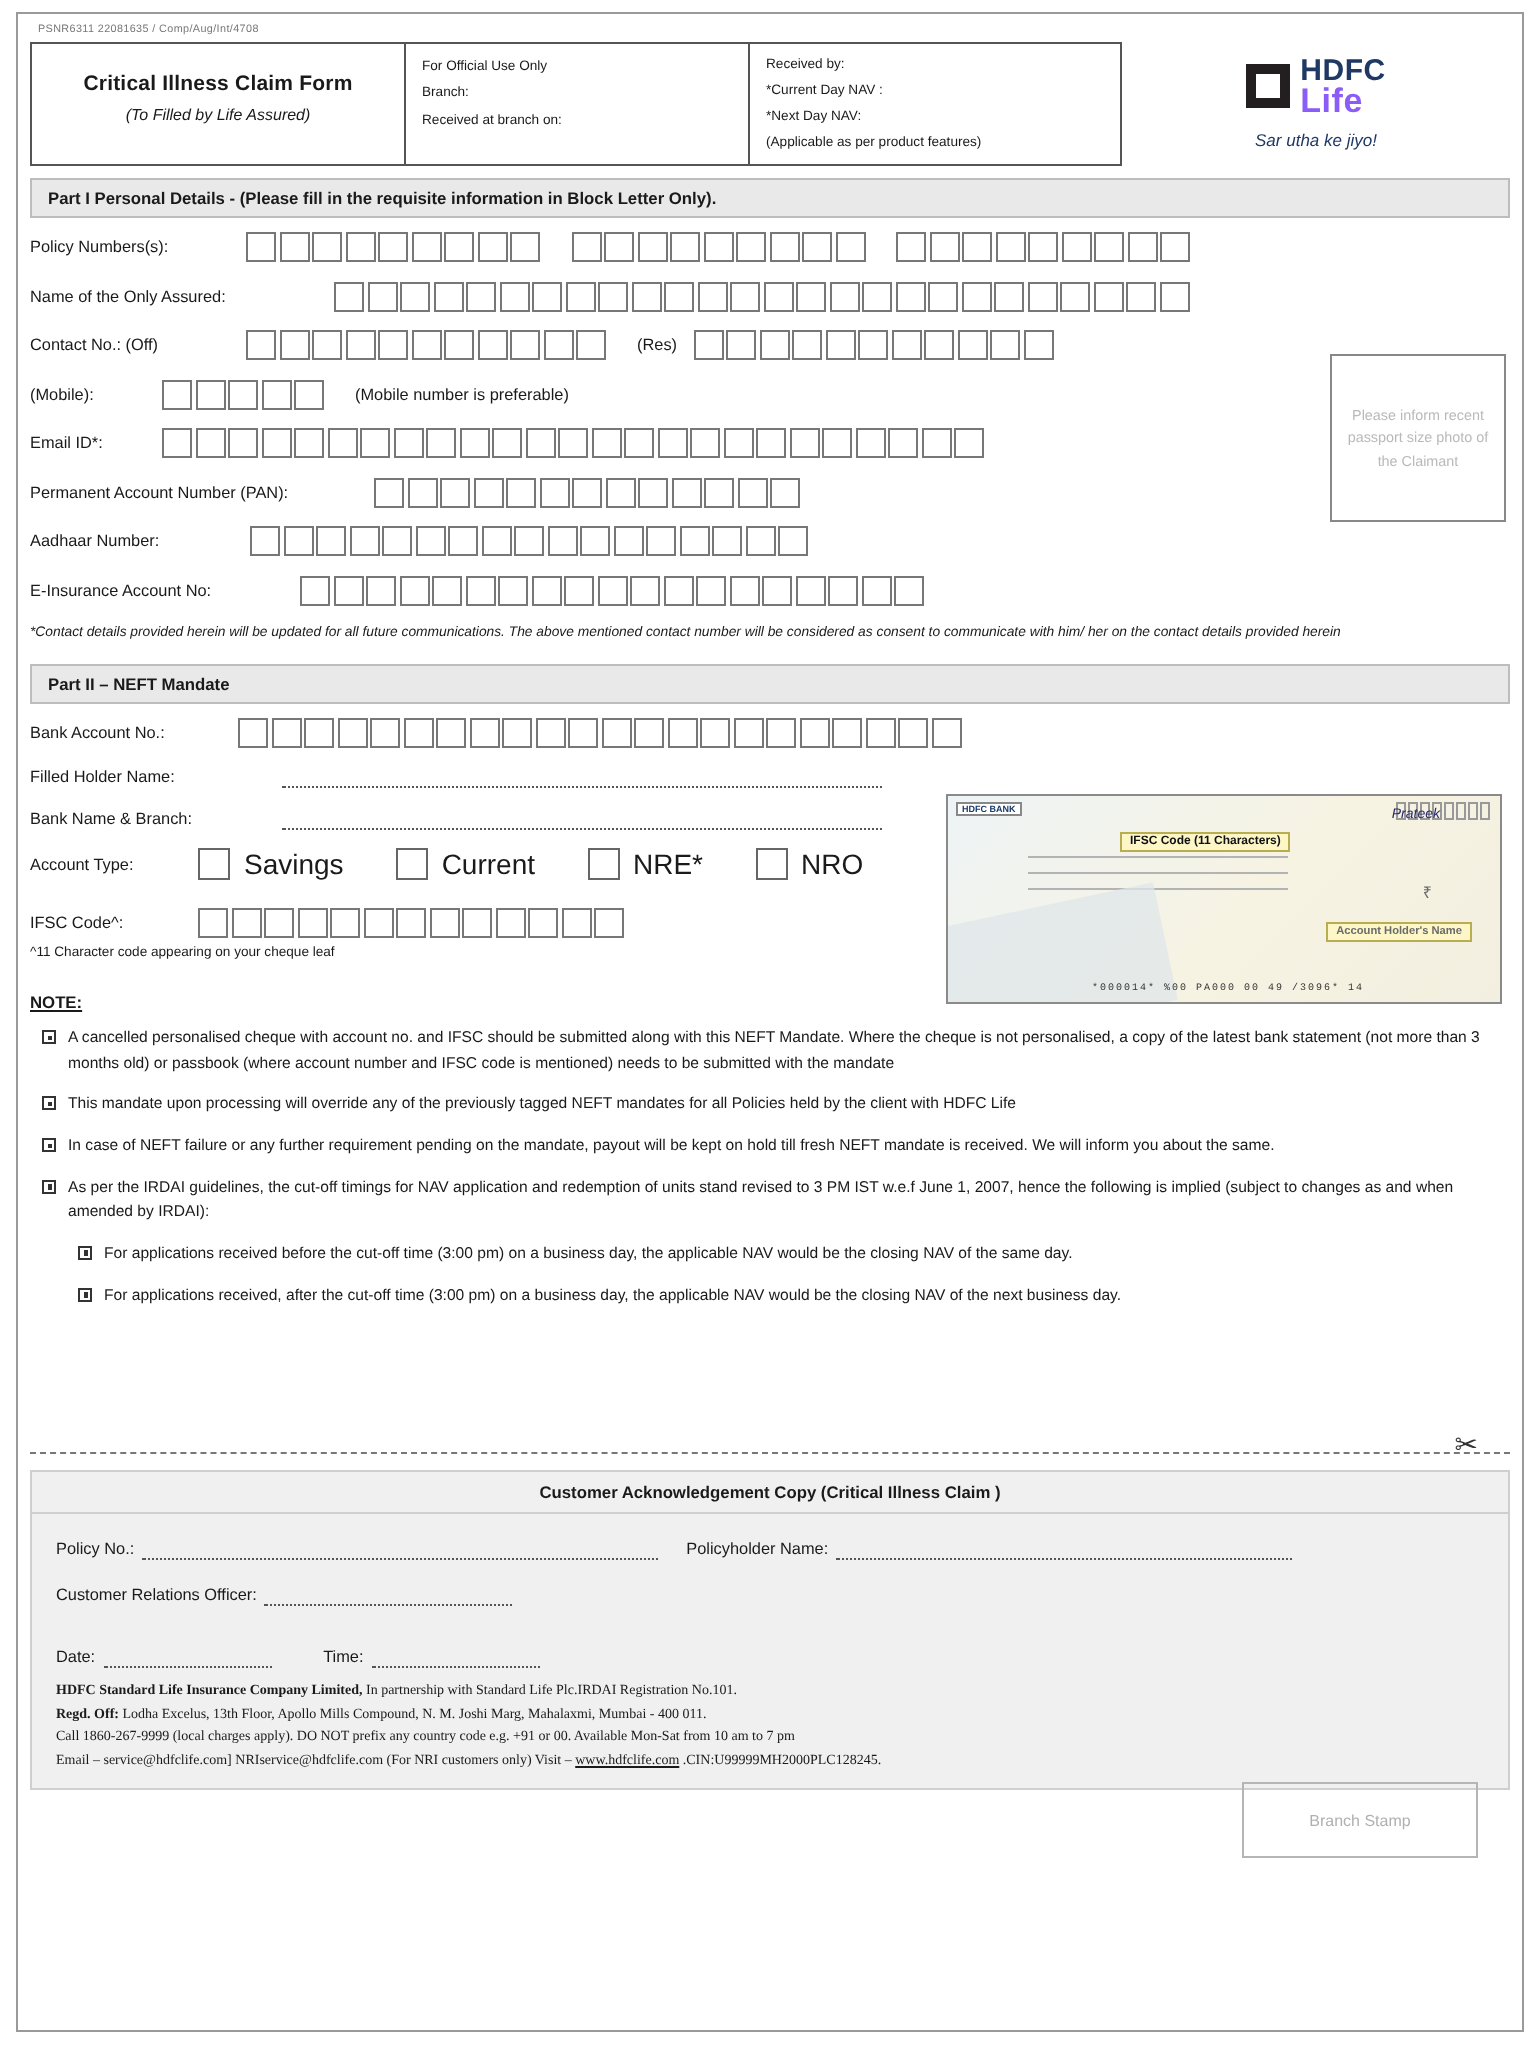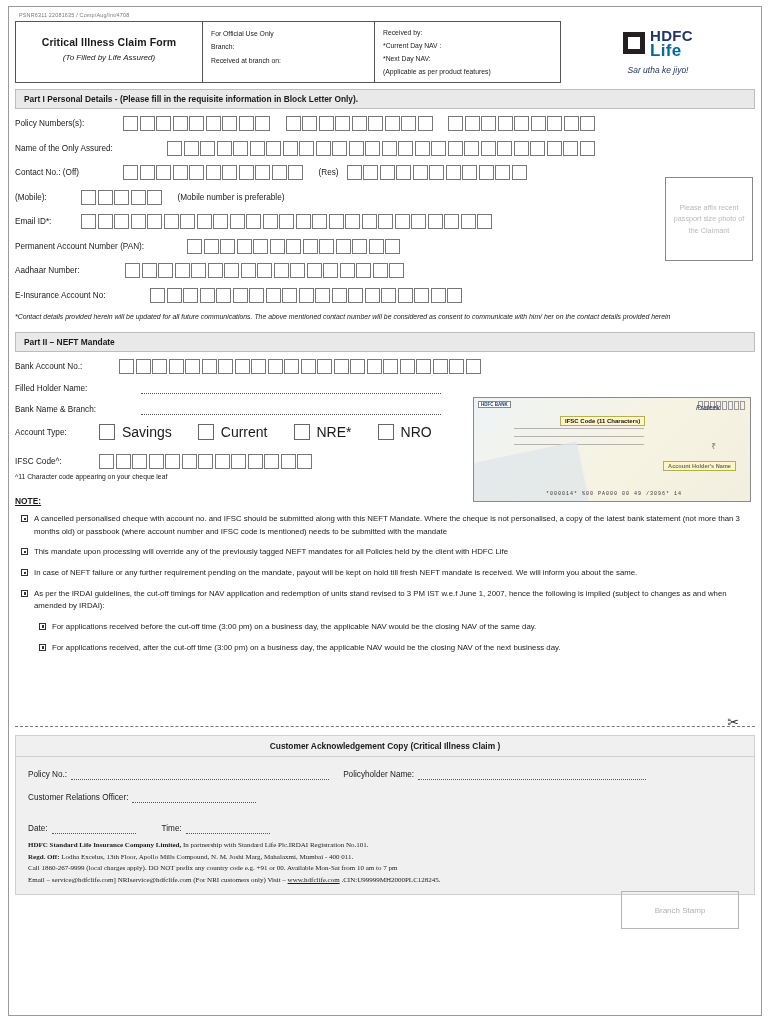--- a/index.html
+++ b/index.html
@@ -45,21 +45,21 @@
     width:22px; height:22px; background:#231f20; position:relative;
   }
   .logo-mark:after{
     content:""; position:absolute; left:5px; top:5px; width:12px; height:12px; background:#ffffff;
   }
   .logo-mark:before{
     content:""; position:absolute; left:8px; top:8px; width:6px; height:6px; background:#231f20;
   }
   .logo-text { line-height:.92; }
   .logo-text .l1 { font-size:15px; font-weight:bold; color:#1f3864; letter-spacing:.3px; }
-  .logo-text .l2 { font-size:17px; font-weight:bold; color:#0369a1; letter-spacing:.3px; }
+  .logo-text .l2 { font-size:17px; font-weight:bold; color:#8b5cf6; letter-spacing:.3px; }
   .logo-tag { font-size:8.5px; font-style:italic; color:#1f3864; margin-top:7px; }
 
   
   .secbar {
     background:#e9e9e9; border:1px solid #bdbdbd;
     font-size:8.4px; font-weight:bold; padding:4px 8px;
     margin:2px 0 7px 0;
   }
   
   .row { display:flex; align-items:center; margin-bottom:9.5px; }
@@ -175,21 +175,21 @@
             <div class="l1">HDFC</div>
             <div class="l2">Life</div>
           </div>
         </div>
         <div class="logo-tag">Sar utha ke jiyo!</div>
       </div>
     </div>
 
     <div class="secbar">Part I Personal Details - (Please fill in the requisite information in Block Letter Only).</div>
 
-    <div class="photo">Please affix recent passport size photo of the Claimant</div>
+    <div class="photo">Please inform recent passport size photo of the Claimant</div>
 
     <div class="row">
       <div class="lbl" style="width:108px">Policy Numbers(s):</div>
       <div class="boxes" id="g-pol1">
           <div class="bx"></div>
           <div class="bx"></div>
           <div class="bx"></div>
           <div class="bx"></div>
           <div class="bx"></div>
           <div class="bx"></div>

